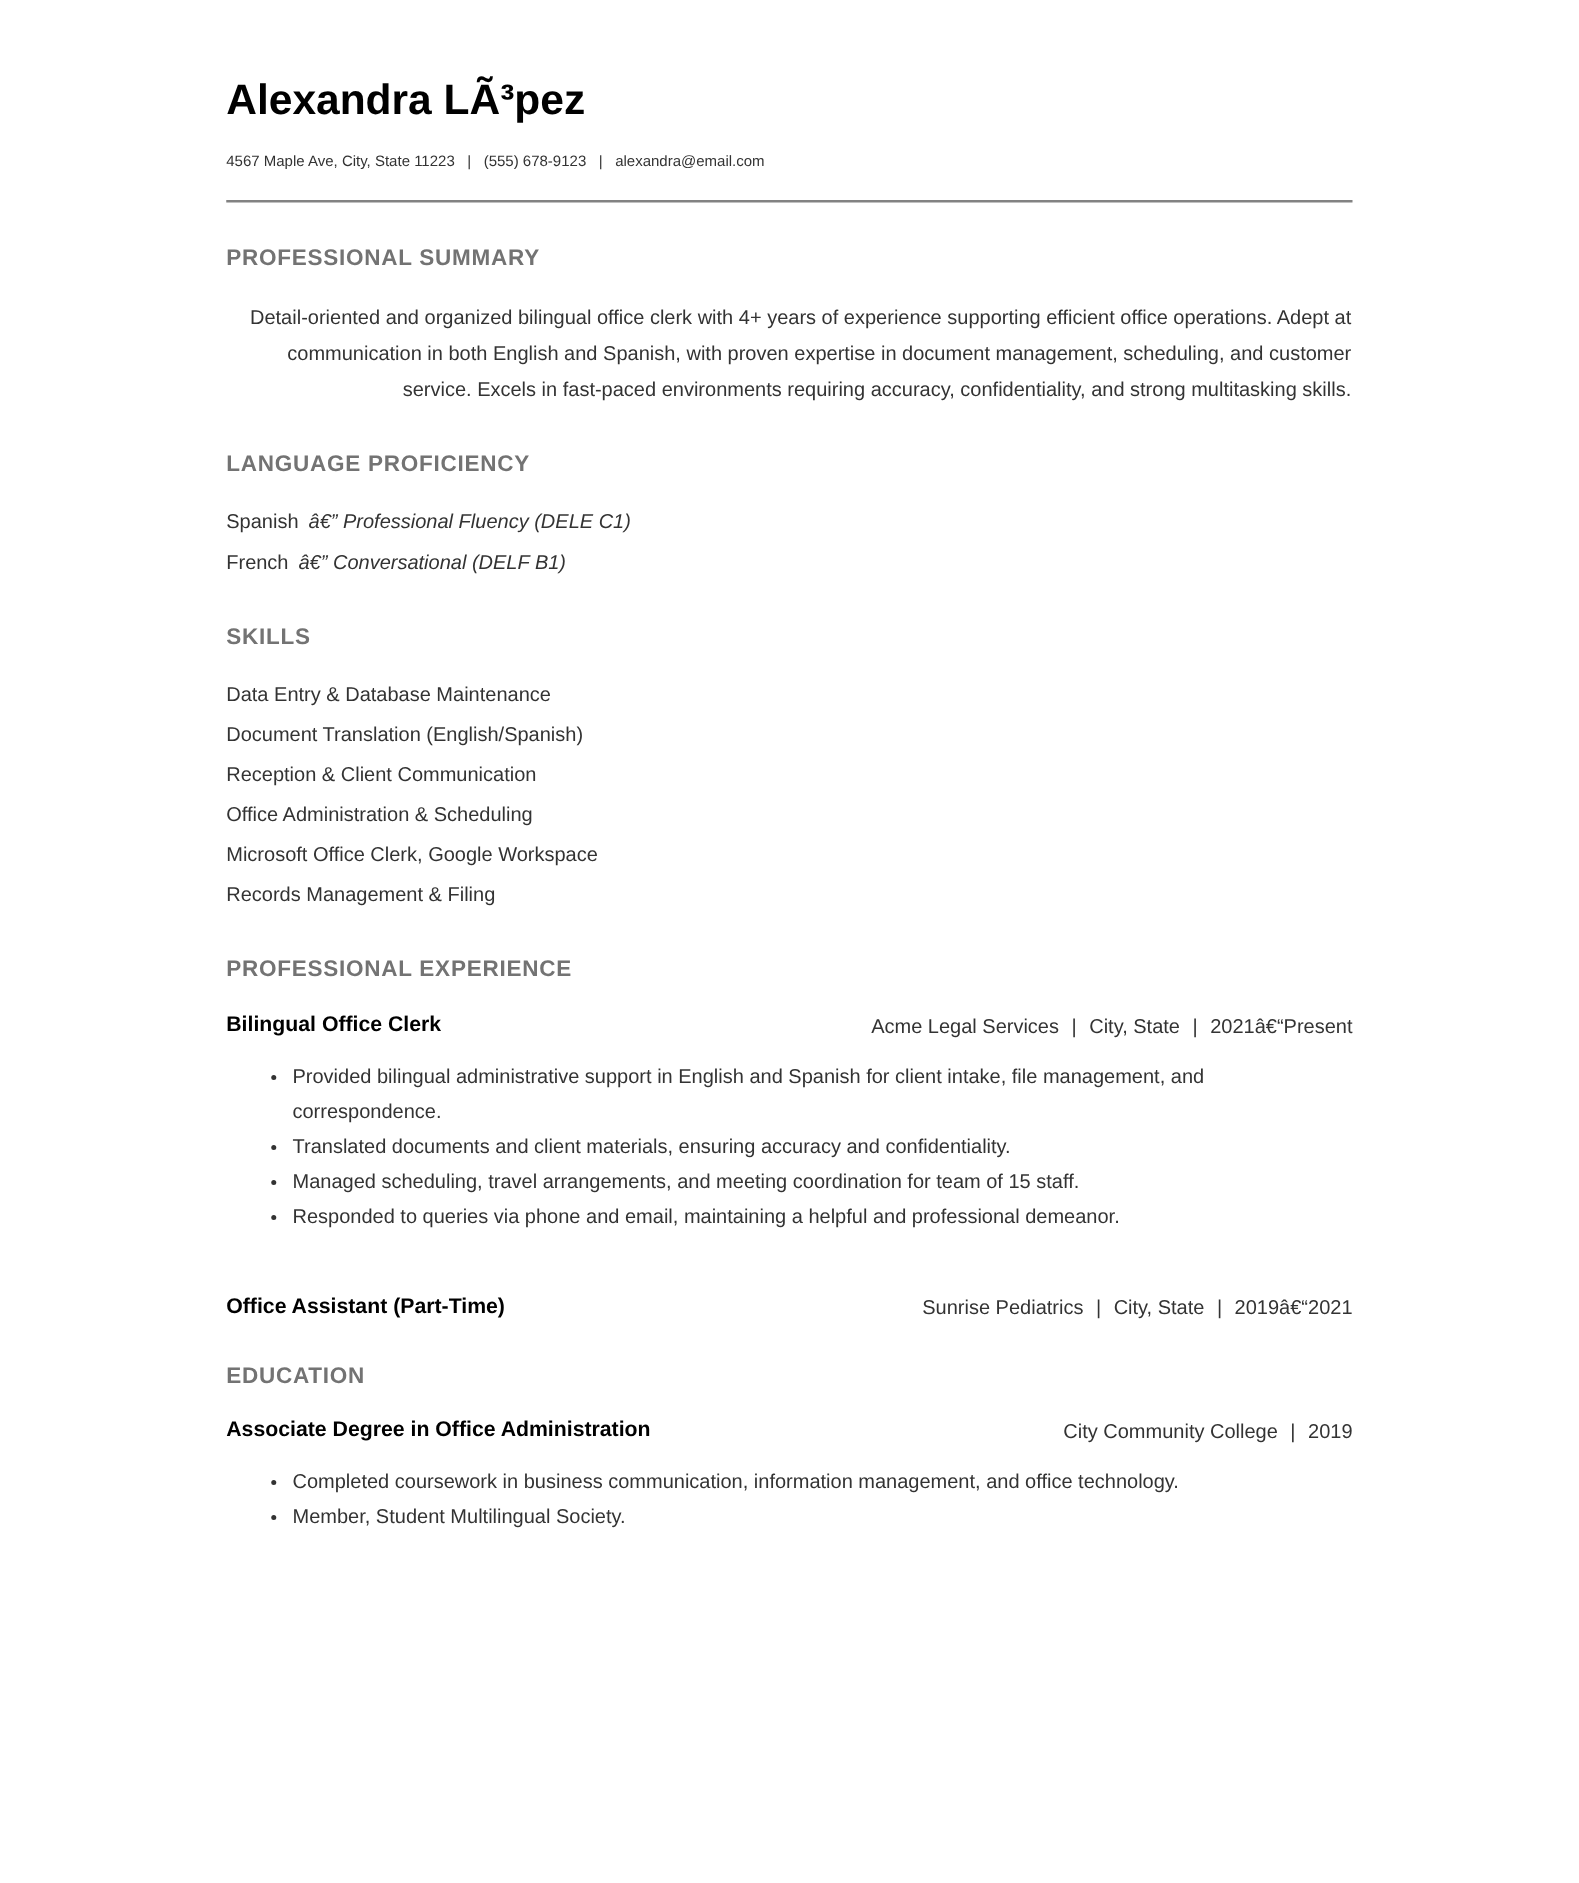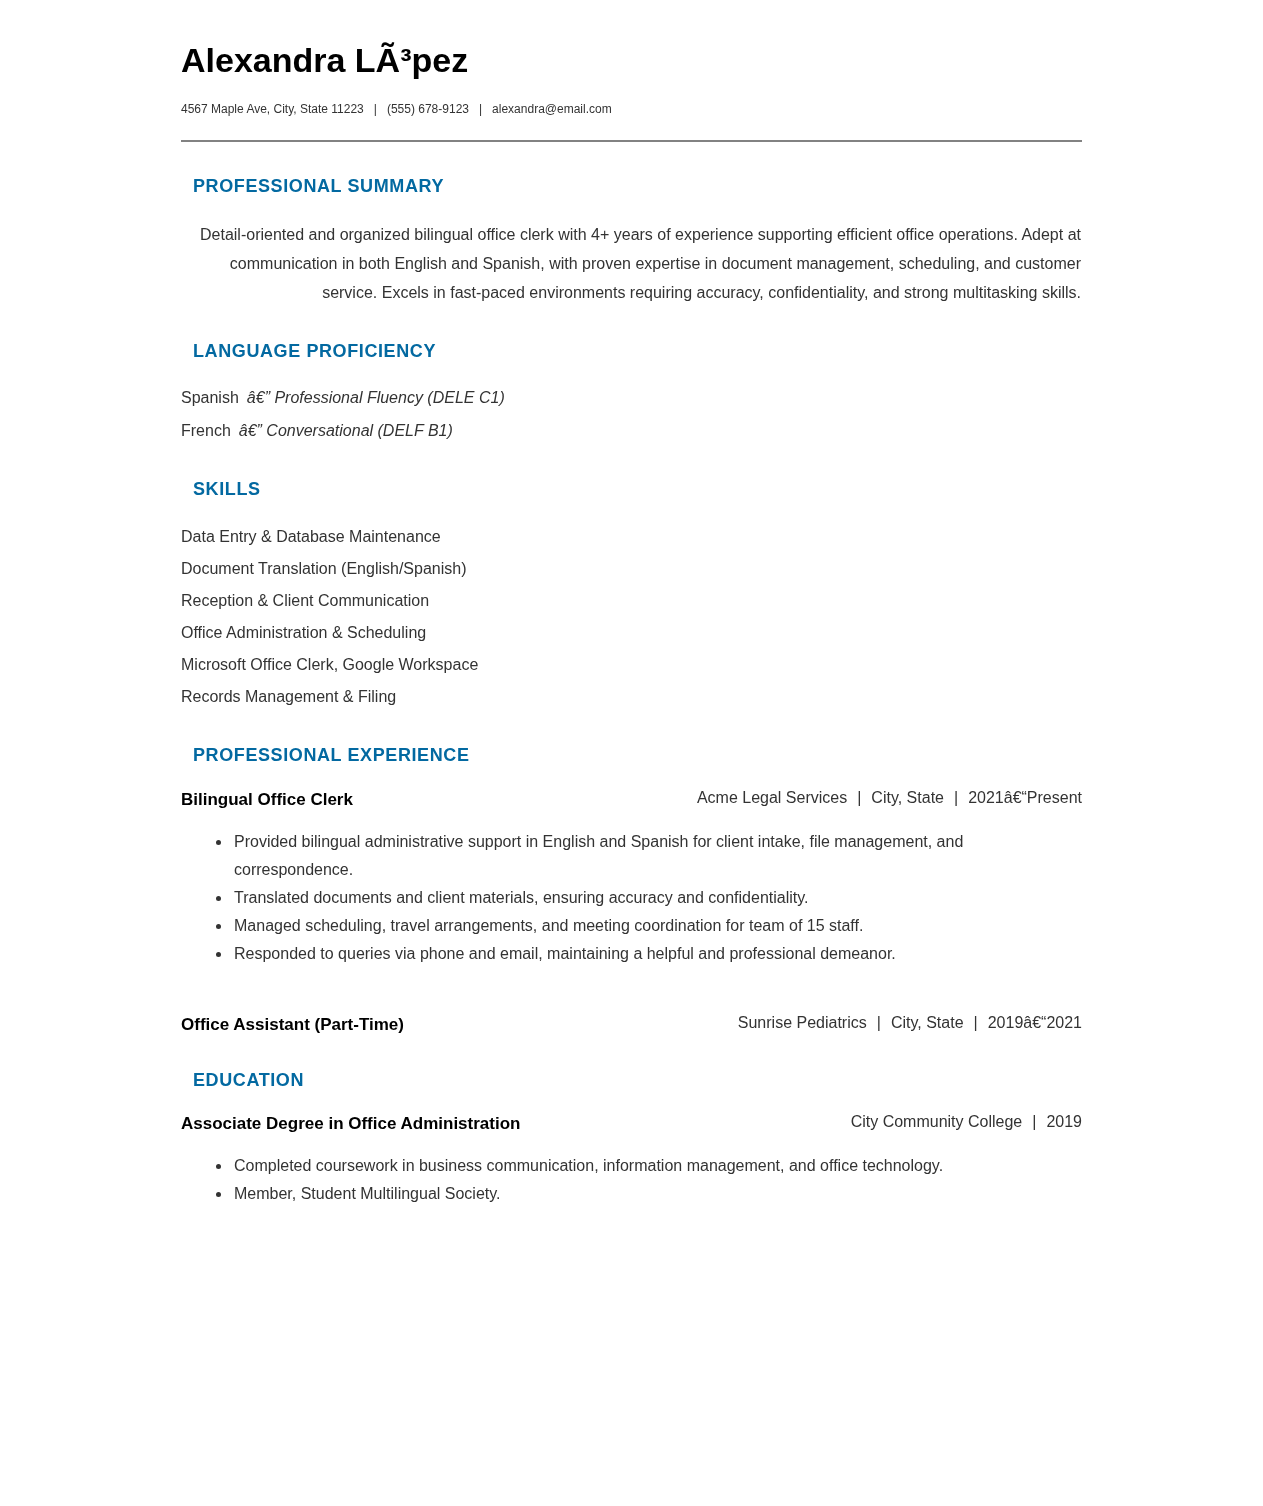--- a/index.html
+++ b/index.html
@@ -10,21 +10,21 @@
   }
   body {
     width: 1263px;
     min-height: 1506px;
     font-family: "Liberation Sans", sans-serif;
     color: #333333;
   }
   .page {
     width: 901px;
     margin: 0 auto;
-    padding-top: 40px;
+    padding-top: 60px;
     padding-bottom: 120px;
   }
 
   
   .name {
     font-size: 34px;
     font-weight: bold;
     color: #000000;
     margin: 0 0 21px 0;
     line-height: 1.2;
@@ -42,23 +42,23 @@
   hr.header-rule {
     border: none;
     border-top: 2px solid #828282;
     margin: 0;
   }
 
   
   h2.section-heading {
     font-size: 18px;
     font-weight: bold;
-    color: #0369a1;
+    color: #737373;
     letter-spacing: 0.6px;
-    margin: 34px 0 22px 12px;
+    margin: 34px 0 22px 0;
     line-height: 1.2;
   }
 
   
   .summary-text {
     font-size: 16px;
     line-height: 29px;
     margin: 1px;
     text-align: right;
   }
@@ -80,21 +80,21 @@
     line-height: 28px;
     margin: 0 0 4px 0;
   }
 
   
   .entry { margin: 0; }
   .entry + .entry { margin-top: 46px; }
   .entry-header {
     display: flex;
     justify-content: space-between;
-    align-items: flex-start;
+    align-items: flex-end;
   }
   .entry-title {
     font-size: 17px;
     font-weight: bold;
     color: #000000;
     margin: 0;
     line-height: 1.3;
   }
   .meta {
     font-size: 16px;

